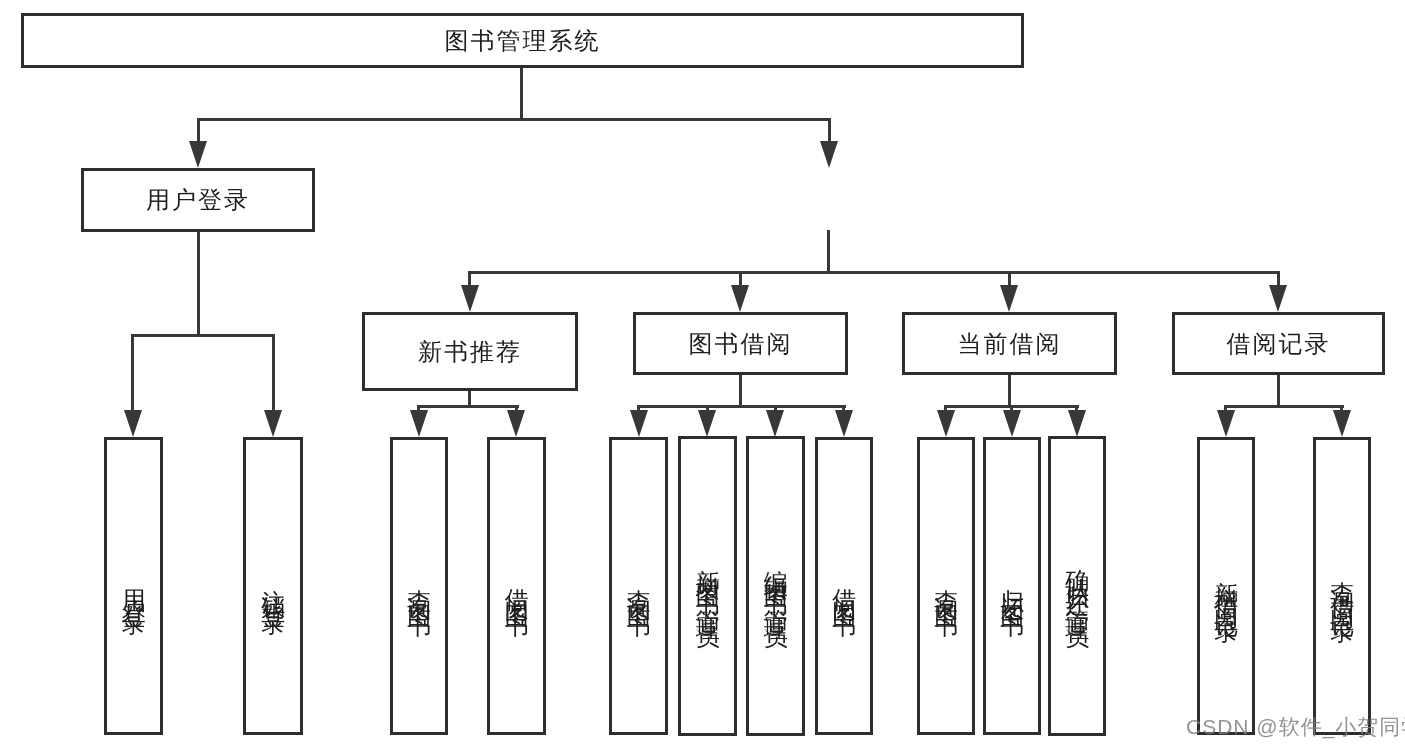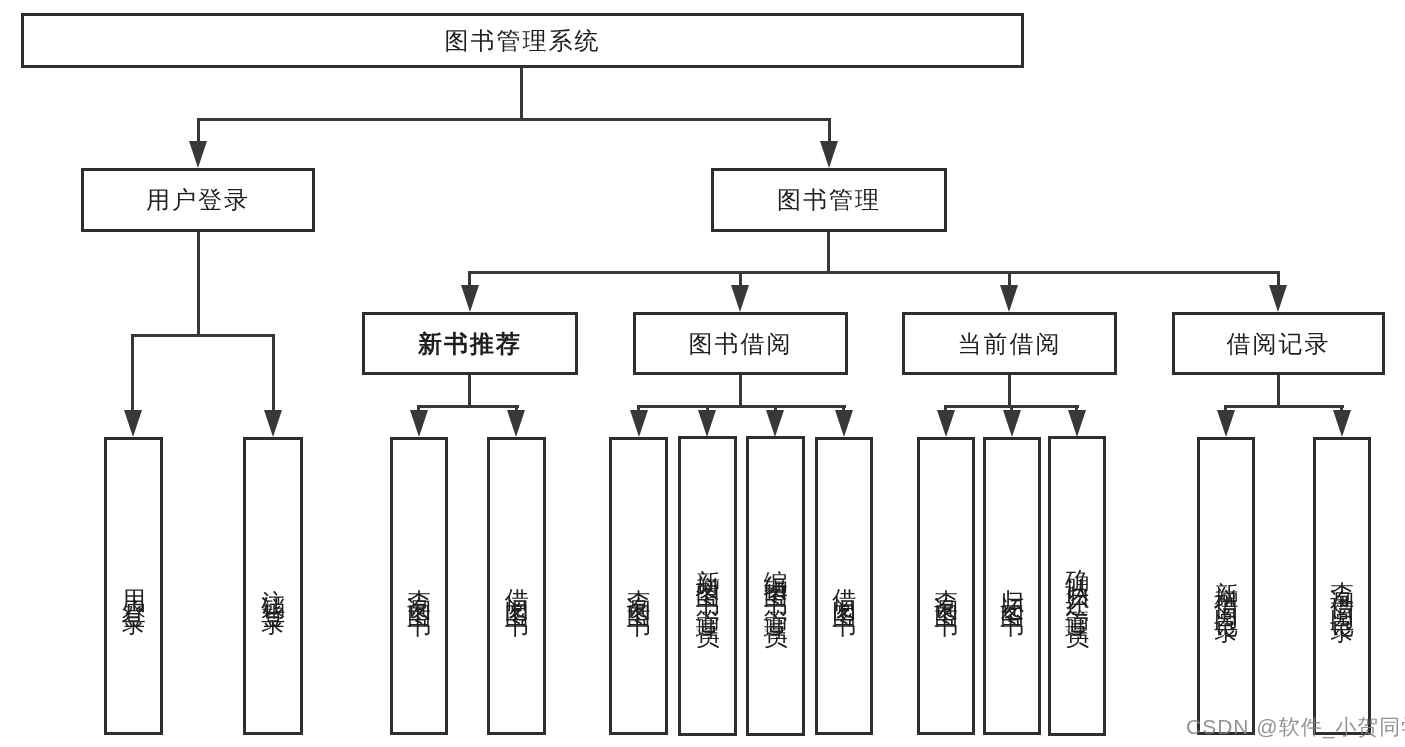--- a/index.html
+++ b/index.html
@@ -97,25 +97,22 @@
   <i class="ar" style="left:1217px;top:410px;"></i>
   <i class="ar" style="left:1333px;top:410px;"></i>
 
   <div class="box hbox" style="left:21px;top:13px;width:1003px;height:55px;text-align:center;">
     <span>图书管理系统</span>
   </div>
 
   <div class="box hbox" style="left:81px;top:168px;width:234px;height:64px;">
     <span>用户登录</span>
   </div>
-  <div class="box hbox" style="left:711px;top:168px;width:236px;height:64px;">
-    <span>图书管理</span>
-  </div>
 
-  <div class="box hbox" style="left:362px;top:312px;width:216px;height:63px;font-weight:bold;">
+  <div class="box hbox" style="left:362px;top:312px;width:216px;height:79px;">
     <span>新书推荐</span>
   </div>
   <div class="box hbox" style="left:633px;top:312px;width:215px;height:63px;">
     <span>图书借阅</span>
   </div>
   <div class="box hbox" style="left:902px;top:312px;width:215px;height:63px;">
     <span>当前借阅</span>
   </div>
   <div class="box hbox" style="left:1172px;top:312px;width:213px;height:63px;">
     <span>借阅记录</span>

